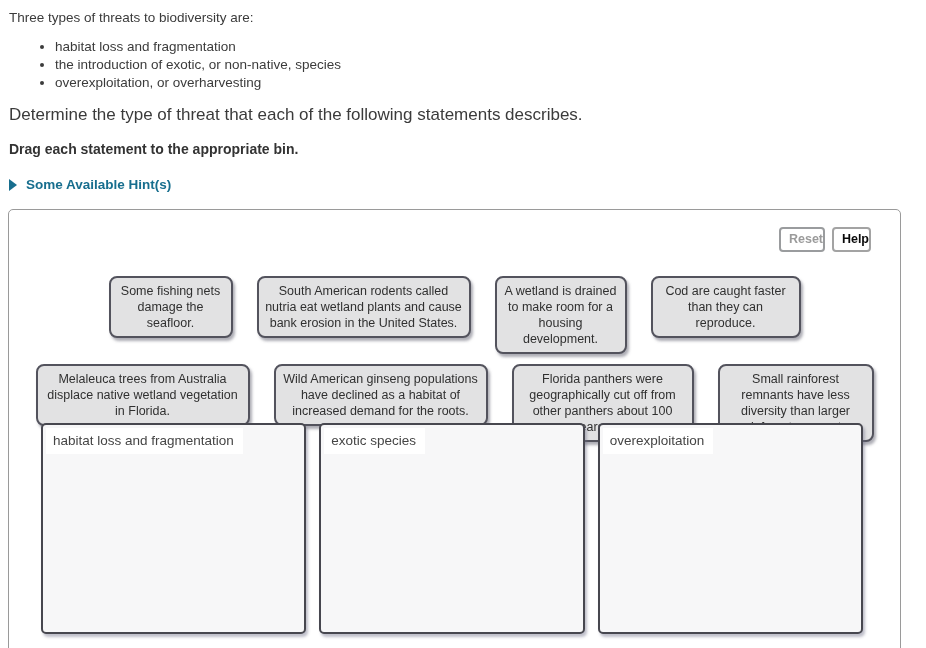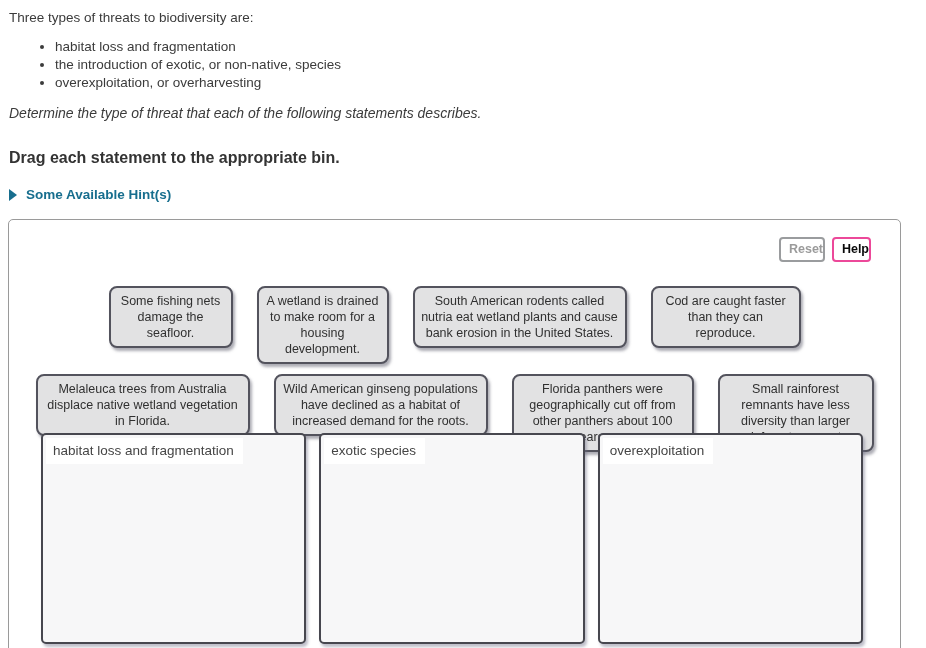--- a/index.html
+++ b/index.html
@@ -12,22 +12,22 @@
   }
   .intro-block { padding: 10px 0 0 9px; font-size: 13.5px; }
   .intro-text { margin-bottom: 4px; }
   .threat-list {
     list-style: disc;
     margin: 14px 0 0 0;
     padding-left: 46px;
     font-size: 13.5px;
   }
   .threat-list li { margin-bottom: 3px; }
-  .determine-text { margin-top: 15px; font-size: 14px; font-style: italic; }
-  .drag-instruction { margin-top: 28px; font-size: 16px; font-weight: bold; color: #333; }
+  .determine-text { margin-top: 15px; font-size: 17px; }
+  .drag-instruction { margin-top: 16px; font-size: 14px; font-weight: bold; color: #333; }
   .hint-row {
     margin: 20px 0 0 9px;
     display: flex; align-items: center; gap: 9px;
     cursor: pointer;
   }
   .hint-triangle {
     width: 0; height: 0;
     border-left: 8px solid #176e8e;
     border-top: 6px solid transparent;
     border-bottom: 6px solid transparent;
@@ -47,21 +47,21 @@
     top: 17px;
     background: #ffffff;
     border-radius: 4px;
     font-size: 12.5px;
     font-weight: bold;
     padding: 3px 0 4px 8px;
     cursor: pointer;
     font-family: "Liberation Sans", "DejaVu Sans", sans-serif;
   }
   .reset-button { right: 75px; border: 2px solid #9a9c9e; color: #9b9b9b; }
-  .help-button  { right: 29px; border: 2px solid #ec4899; color: #0a0a0a; }
+  .help-button  { right: 29px; border: 2px solid #a3a3a3; color: #0a0a0a; }
 
   .chips-area {
     position: absolute;
     top: 66px; left: 0; right: 0;
     display: flex; flex-direction: column;
     align-items: center;
     gap: 10px;
   }
   .chip-row {
     display: flex;
@@ -134,22 +134,22 @@
 </div>
 
 <div class="activity-panel">
 
   <button class="toolbar-button reset-button">Reset</button>
   <button class="toolbar-button help-button">Help</button>
 
   <div class="chips-area">
     <div class="chip-row">
       <div class="chip chip-0">Some fishing nets damage the seafloor.</div>
+      <div class="chip chip-2">South American rodents called nutria eat wetland plants and cause bank erosion in the United States.</div>
       <div class="chip chip-1">A wetland is drained to make room for a housing development.</div>
-      <div class="chip chip-2">South American rodents called nutria eat wetland plants and cause bank erosion in the United States.</div>
       <div class="chip chip-3">Cod are caught faster than they can reproduce.</div>
     </div>
     <div class="chip-row">
       <div class="chip chip-4">Melaleuca trees from Australia displace native wetland vegetation in Florida.</div>
       <div class="chip chip-5">Wild American ginseng populations have declined as a habitat of increased demand for the roots.</div>
       <div class="chip chip-6">Florida panthers were geographically cut off from other panthers about 100 years ago.</div>
       <div class="chip chip-7">Small rainforest remnants have less diversity than larger rainforest remnants.</div>
     </div>
   </div>
 

